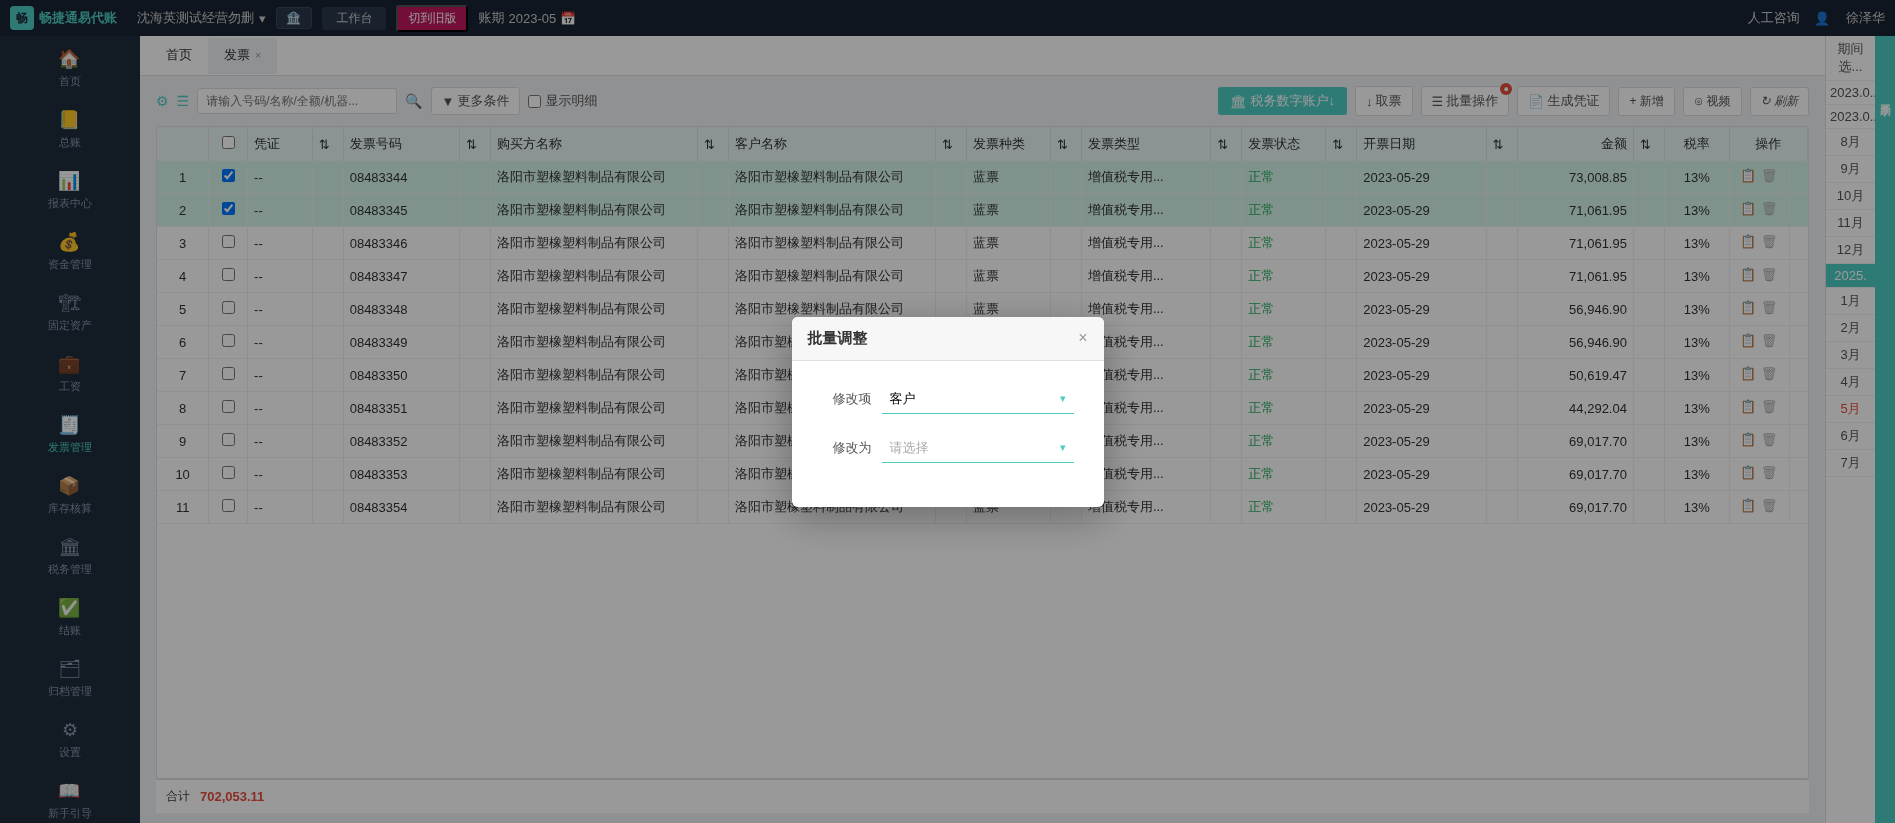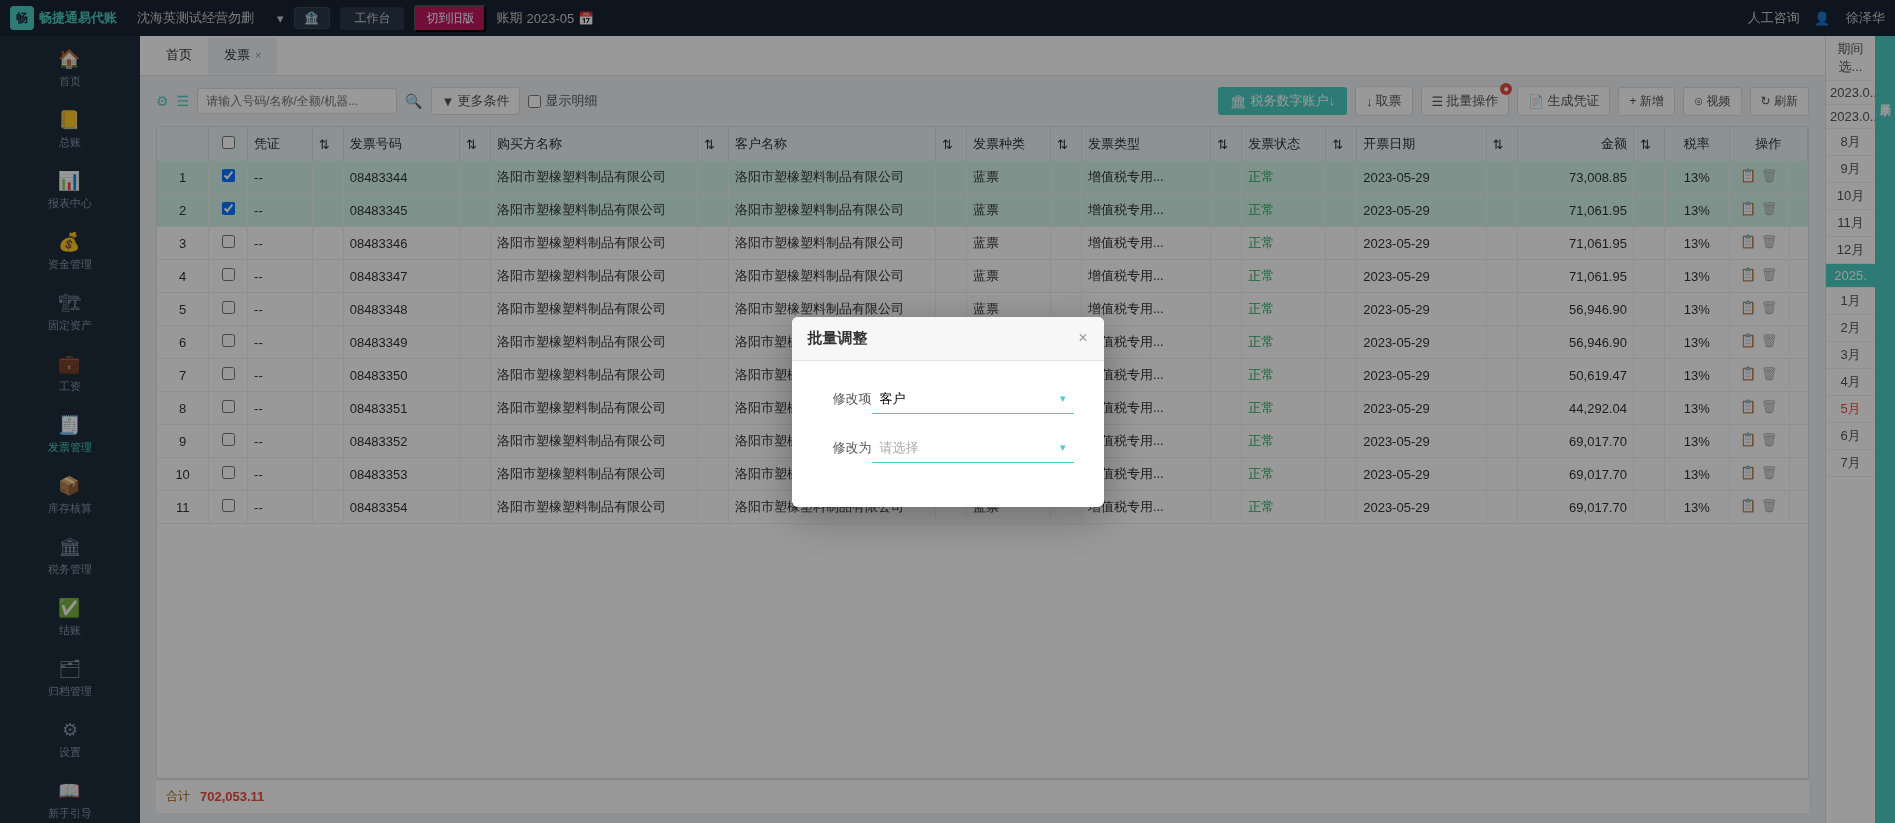--- a/index.html
+++ b/index.html
@@ -27,21 +27,21 @@
     .top-bar-logo-icon {
       width: 24px; height: 24px;
       background: #4ecdc4;
       border-radius: 4px;
       display: flex; align-items: center; justify-content: center;
       color: #1a2332; font-weight: bold; font-size: 12px;
     }
     .top-bar-company {
       color: #ccc;
       font-size: 13px;
-      display: flex; align-items: center; gap: 23px;
+      display: flex; align-items: center; gap: 5px;
     }
     .top-bar-btn {
       background: #2a3a4a; border: 1px solid #3a4a5a; color: #ccc;
       padding: 3px 10px; border-radius: 3px; cursor: pointer; font-size: 12px;
     }
     .top-bar-workspace {
       background: #2a3a4a; color: #ccc; padding: 3px 14px; border-radius: 3px; font-size: 12px;
     }
     .top-bar-cut {
       background: #be185d; color: #fff; padding: 3px 10px; border-radius: 3px; font-size: 12px;
@@ -182,21 +182,21 @@
     }
     .btn-batch {
       background: #fff; color: #555; border: 1px solid #ddd; padding: 5px 10px;
       border-radius: 3px; cursor: pointer; font-size: 12px;
       display: flex; align-items: center; gap: 3px; position: relative;
     }
     .btn-badge { position: absolute; top: -4px; right: -4px; background: #e74c3c; color: #fff; border-radius: 50%; width: 12px; height: 12px; font-size: 9px; display: flex; align-items: center; justify-content: center; }
     .btn-gen { background: #fff; color: #555; border: 1px solid #ddd; padding: 5px 10px; border-radius: 3px; cursor: pointer; font-size: 12px; display: flex; align-items: center; gap: 3px; }
     .btn-add { background: #fff; color: #555; border: 1px solid #ddd; padding: 5px 10px; border-radius: 3px; cursor: pointer; font-size: 12px; }
     .btn-video { background: #fff; color: #555; border: 1px solid #ddd; padding: 5px 10px; border-radius: 3px; cursor: pointer; font-size: 12px; }
-    .btn-refresh { background: #fff; color: #555; border: 1px solid #ddd; padding: 5px 10px; border-radius: 3px; cursor: pointer; font-size: 12px; }
+    .btn-refresh { background: #fff; color: #555; border: 1px solid #ddd; padding: 5px 10px; border-radius: 3px; cursor: pointer; font-size: 12px; font-style: italic; }
     .btn-kaipiao { background: #4ecdc4; color: #fff; border: none; padding: 5px 14px; border-radius: 3px; cursor: pointer; font-size: 12px; }
 
     
     .table-wrapper {
       flex: 1;
       overflow: auto;
       border: 1px solid #e0e0e0;
       border-radius: 3px;
       background: #fff;
     }
@@ -233,21 +233,21 @@
 
     
     .table-footer {
       display: flex;
       align-items: center;
       padding: 8px 10px;
       background: #fff;
       border-top: 1px solid #e0e0e0;
       flex-shrink: 0;
     }
-    .footer-total { color: #a16207; font-size: 12px; }
+    .footer-total { color: #404040; font-size: 12px; }
     .footer-amount { color: #e74c3c; font-weight: bold; margin-left: 10px; }
     .pagination { margin-left: auto; display: flex; align-items: center; gap: 6px; font-size: 12px; color: #555; }
     .pagination select { border: 1px solid #ddd; padding: 2px 4px; border-radius: 3px; }
     .page-btn { background: #fff; border: 1px solid #ddd; padding: 2px 6px; border-radius: 3px; cursor: pointer; color: #555; }
     .page-input { width: 40px; border: 1px solid #ddd; padding: 2px 4px; border-radius: 3px; text-align: center; }
 
     
     .bottom-bar {
       height: 28px;
       background: #fff;
@@ -325,20 +325,21 @@
       justify-content: space-between;
       border-bottom: 1px solid #e0e0e0;
     }
     .modal-title { font-size: 15px; color: #333; font-weight: bold; }
     .modal-close { cursor: pointer; color: #999; font-size: 16px; }
     .modal-body { padding: 24px 30px; }
     .modal-row {
       display: flex;
       align-items: center;
       margin-bottom: 20px;
+      gap: 10px;
     }
     .modal-label { width: 50px; color: #555; text-align: right; font-size: 13px; }
     .modal-select-wrapper {
       flex: 1;
       border-bottom: 1px solid #4ecdc4;
       padding: 5px 8px;
       font-size: 13px;
       display: flex; align-items: center; justify-content: space-between;
       cursor: pointer;
     }

